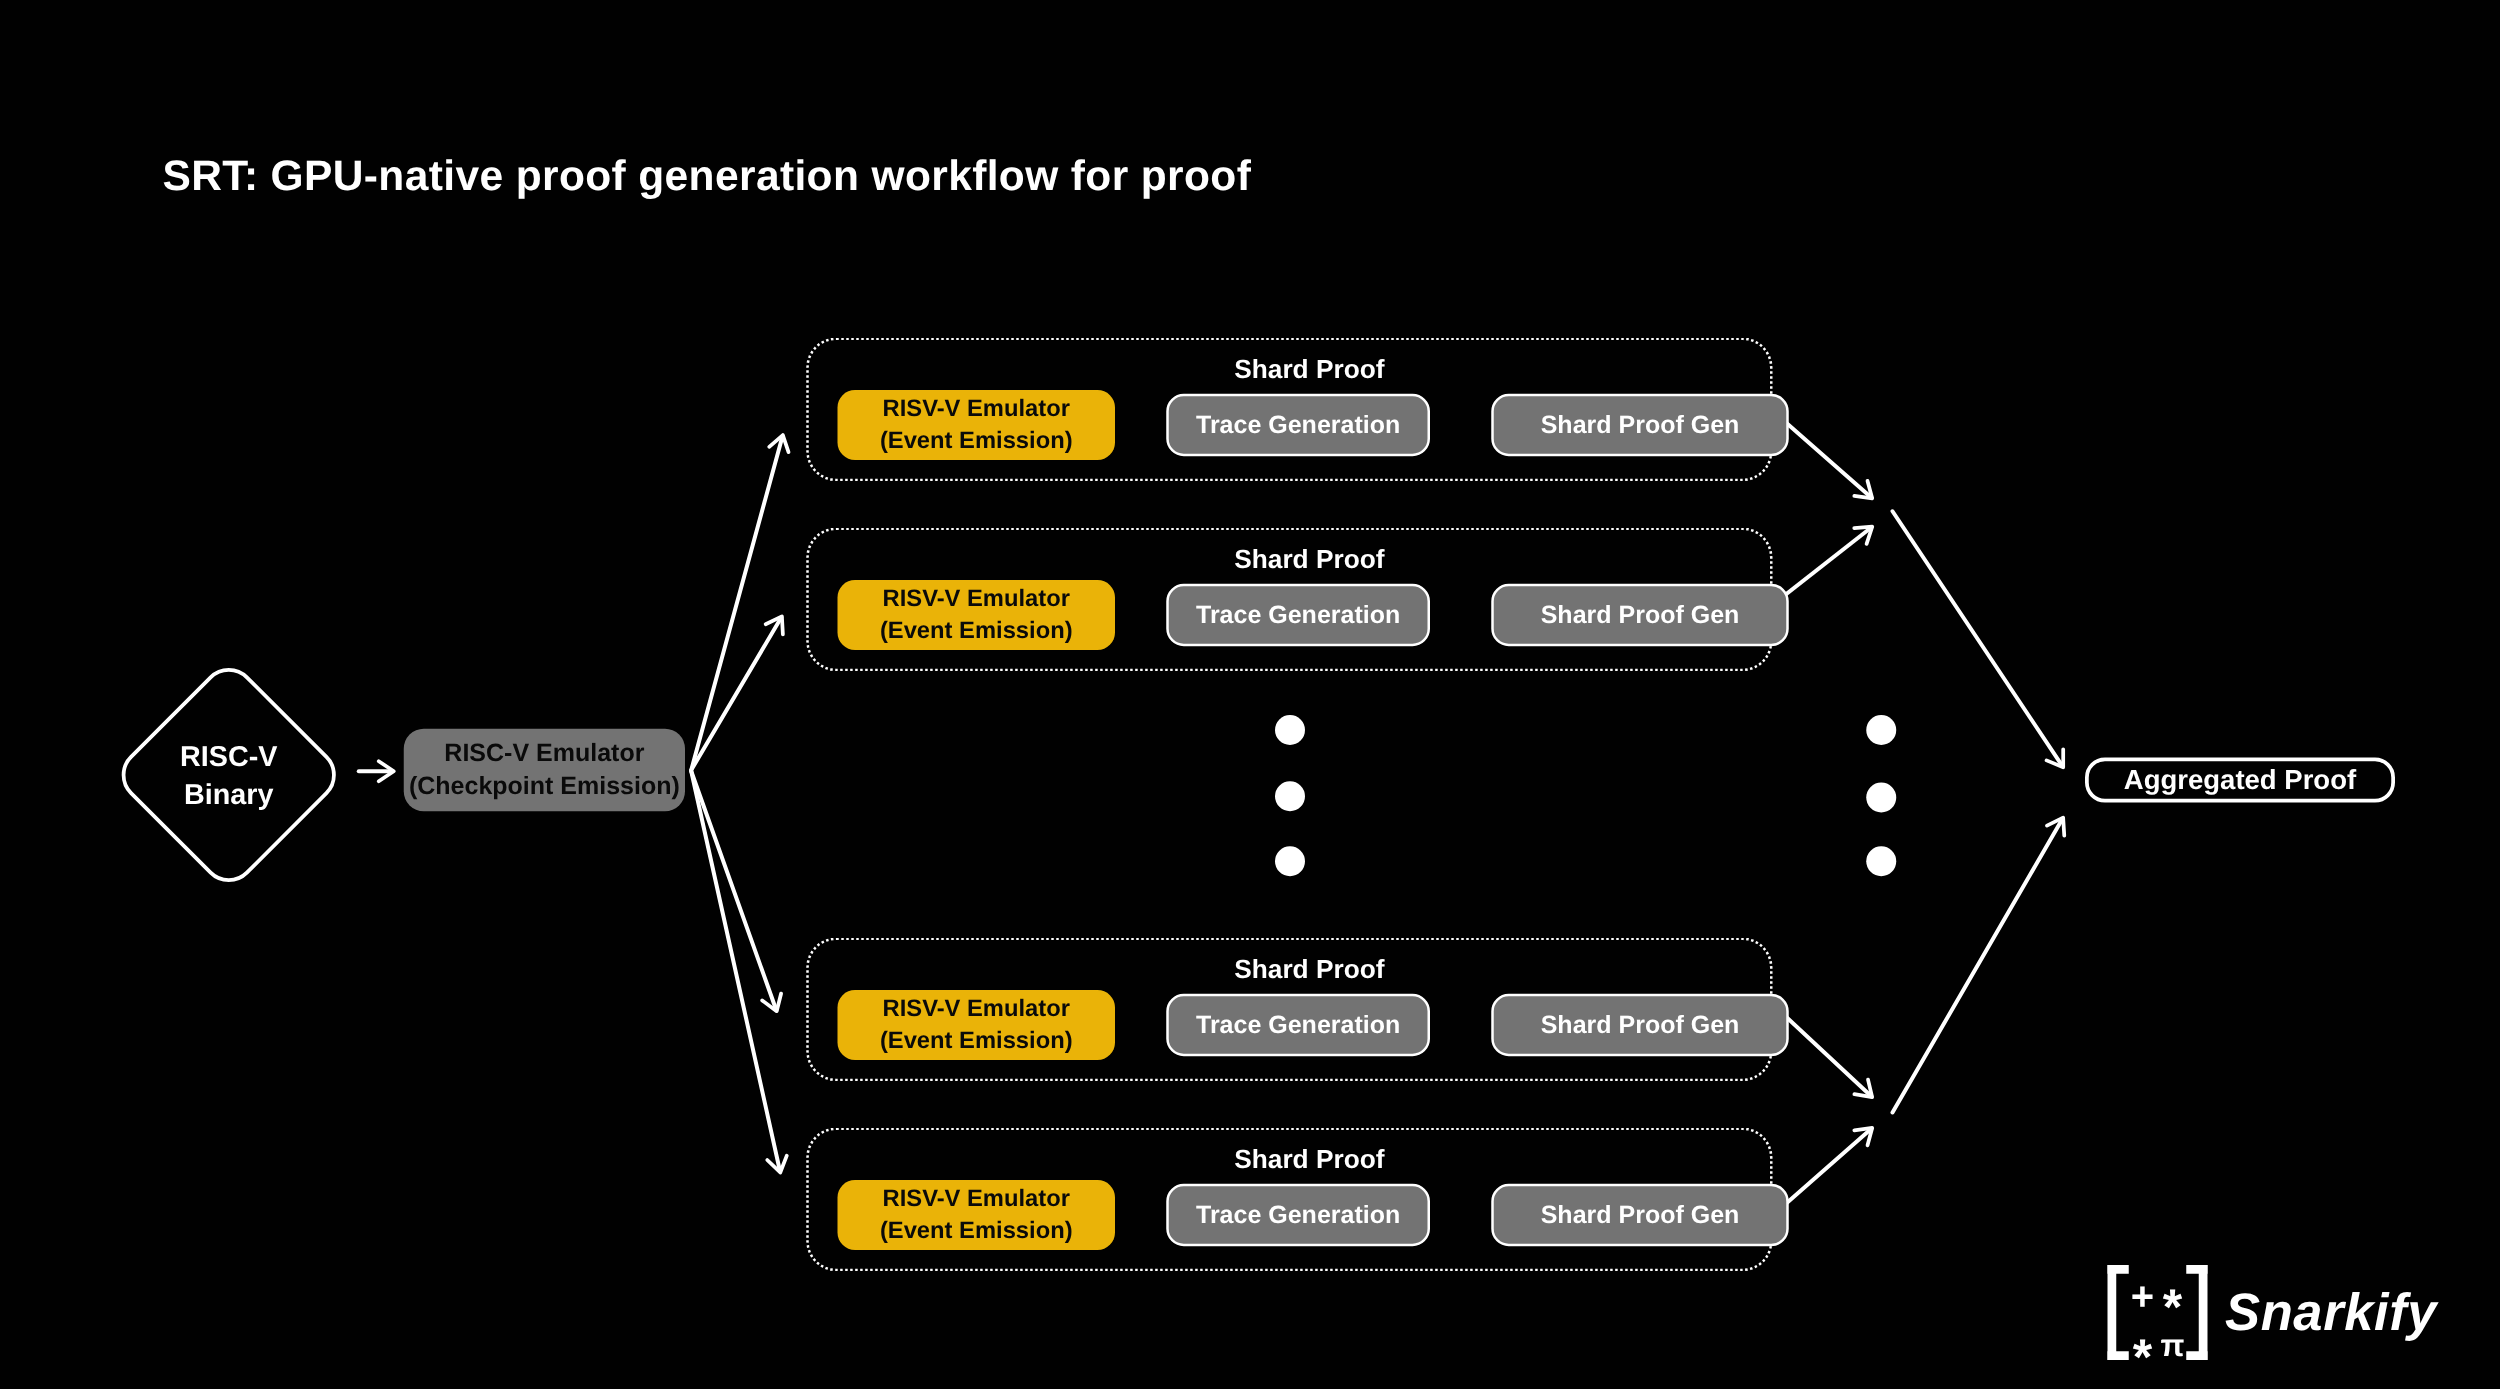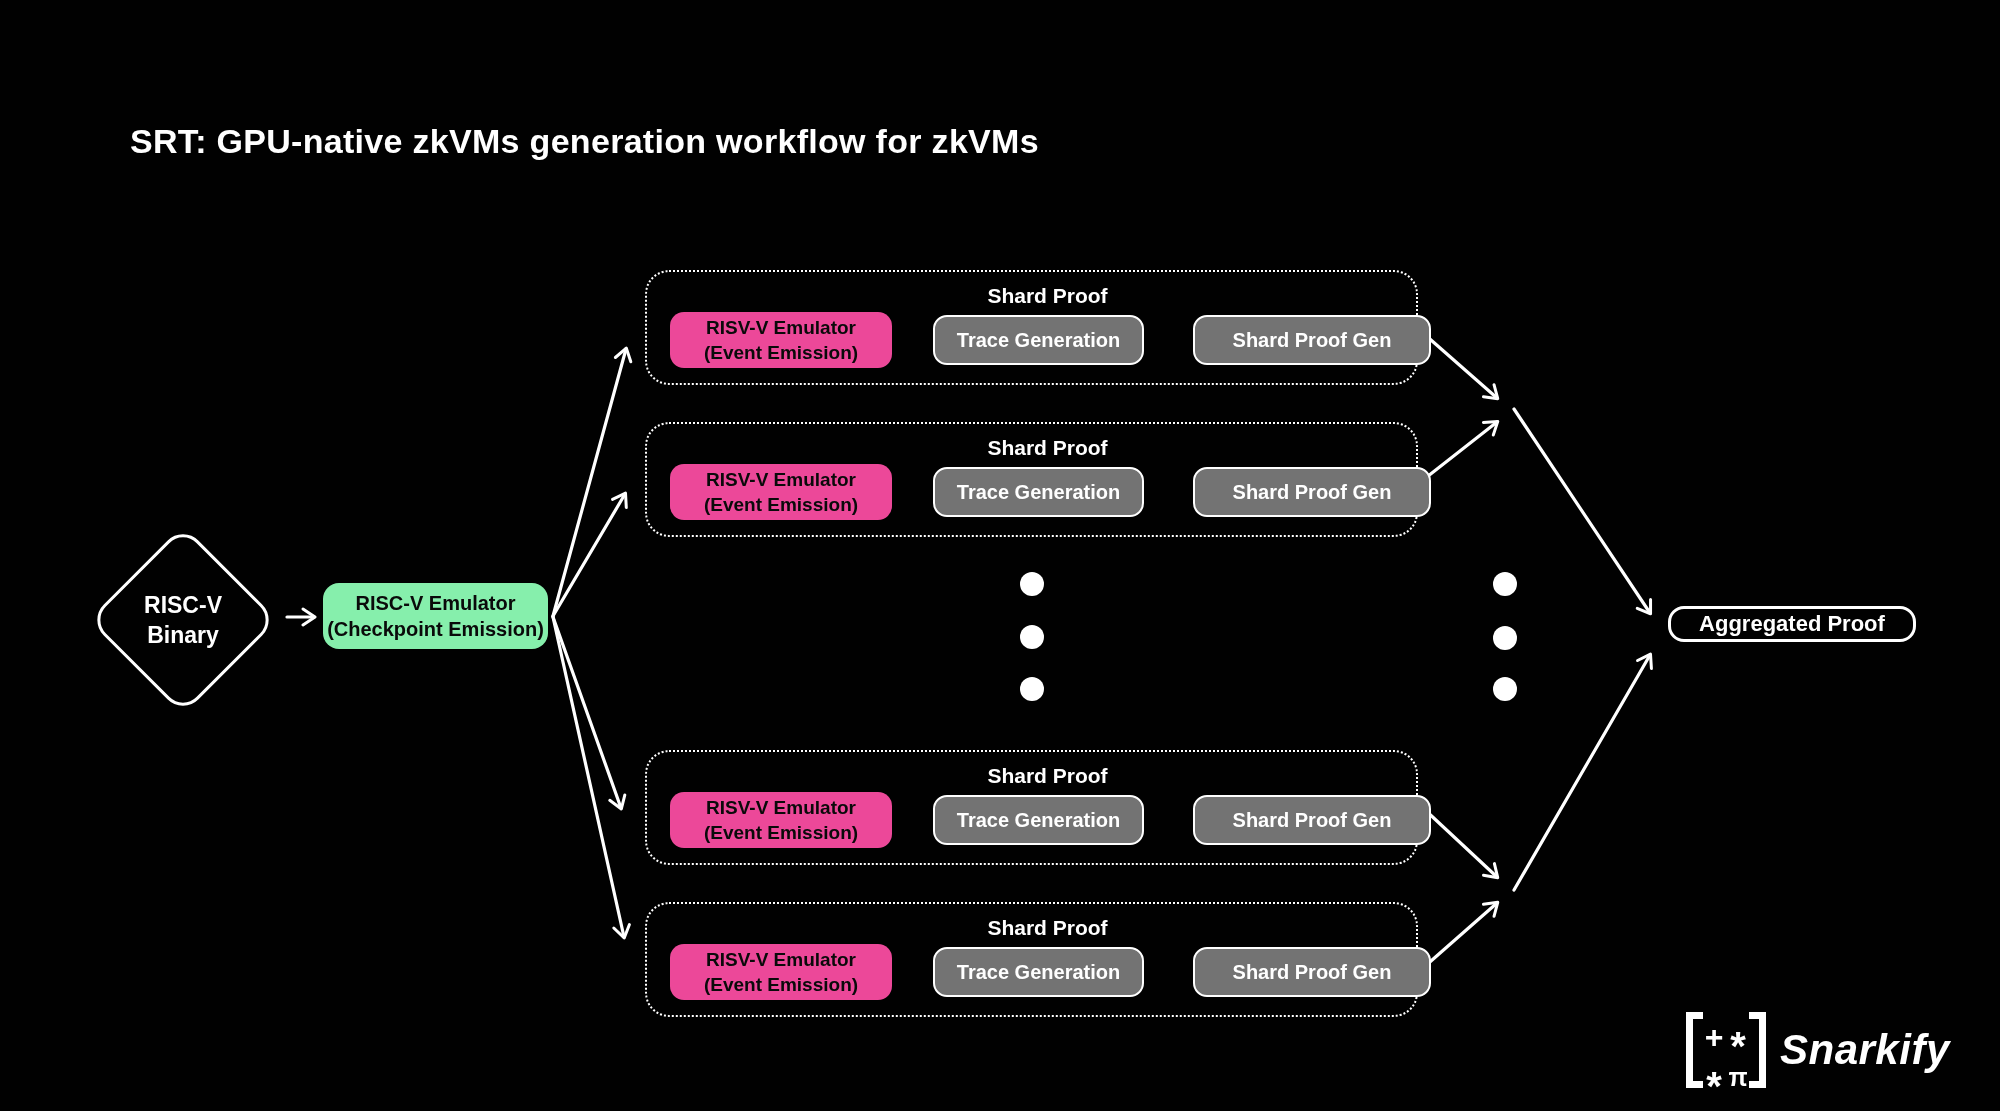--- a/index.html
+++ b/index.html
@@ -15,32 +15,32 @@
   
   .diamond{position:absolute;left:116px;top:553px;width:134px;height:134px;
            border:3px solid #fff;border-radius:22px;transform:rotate(45deg);
            background:#010101;box-sizing:border-box;}
   .diamond-inner{width:100%;height:100%;display:flex;flex-direction:column;
            align-items:center;justify-content:center;transform:rotate(-45deg);
            font-size:23px;font-weight:700;line-height:1.32;text-align:center;}
 
   
   .node-main{position:absolute;left:323px;top:583px;width:225px;height:66px;
-           background:#86efac;color:#0a0a0a;border-radius:16px;display:flex;
+           background:#737373;color:#0a0a0a;border-radius:16px;display:flex;
            flex-direction:column;align-items:center;justify-content:center;
            font-size:20px;font-weight:700;line-height:1.32;text-align:center;}
 
   
   .group{position:absolute;left:645px;width:773px;height:115px;
          border:2.5px dotted #fff;border-radius:24px;box-sizing:border-box;}
   .g1{top:270px}.g2{top:422px}.g3{top:750px}.g4{top:902px}
   .g-label{position:absolute;left:16px;top:12px;width:100%;text-align:center;
            font-size:21px;font-weight:700;}
   .g-emu{position:absolute;left:23px;top:40px;width:222px;height:56px;
-         background:#ec4899;color:#0a0a0a;border-radius:14px;display:flex;
+         background:#eab308;color:#0a0a0a;border-radius:14px;display:flex;
          flex-direction:column;align-items:center;justify-content:center;
          font-size:19px;font-weight:700;line-height:1.32;text-align:center;}
   .g-box{position:absolute;top:43px;height:50px;border:2.5px solid #fff;
          border-radius:14px;display:flex;align-items:center;justify-content:center;
          font-size:20px;font-weight:700;color:#fff;box-sizing:border-box;
          background:#737373;}
   .g-trace{left:286px;width:211px;}
   .g-gen{left:546px;width:238px;}
 
   
@@ -61,21 +61,21 @@
   .sym-cell.ast{font-size:40px;transform:translateY(9px);}
   .sym-cell.pi{font-size:25px;}
   .sym-cell.plus{font-size:32px;}
   .brand-name{font-size:42px;font-weight:700;letter-spacing:.5px;font-style:italic;}
 </style>
 </head>
 <body>
 
 <div class="canvas">
 
-  <div class="title">SRT: GPU-native zkVMs generation workflow for zkVMs</div>
+  <div class="title">SRT: GPU-native proof generation workflow for proof</div>
 
   <svg class="overlay" viewBox="0 0 2000 1111" xmlns="http://www.w3.org/2000/svg">
     <defs>
       <marker id="head" markerWidth="30" markerHeight="30" refX="13" refY="10" orient="auto" markerUnits="userSpaceOnUse">
         <path d="M2,2 L14,10 L2,18" fill="none" stroke="#ffffff" stroke-width="3" stroke-linecap="round" stroke-linejoin="round"></path>
       </marker>
     </defs>
     <g stroke="#ffffff" stroke-width="3.2" stroke-linecap="round" fill="none">
       <line x1="287" y1="617" x2="314" y2="617" marker-end="url(#head)"></line>
 

